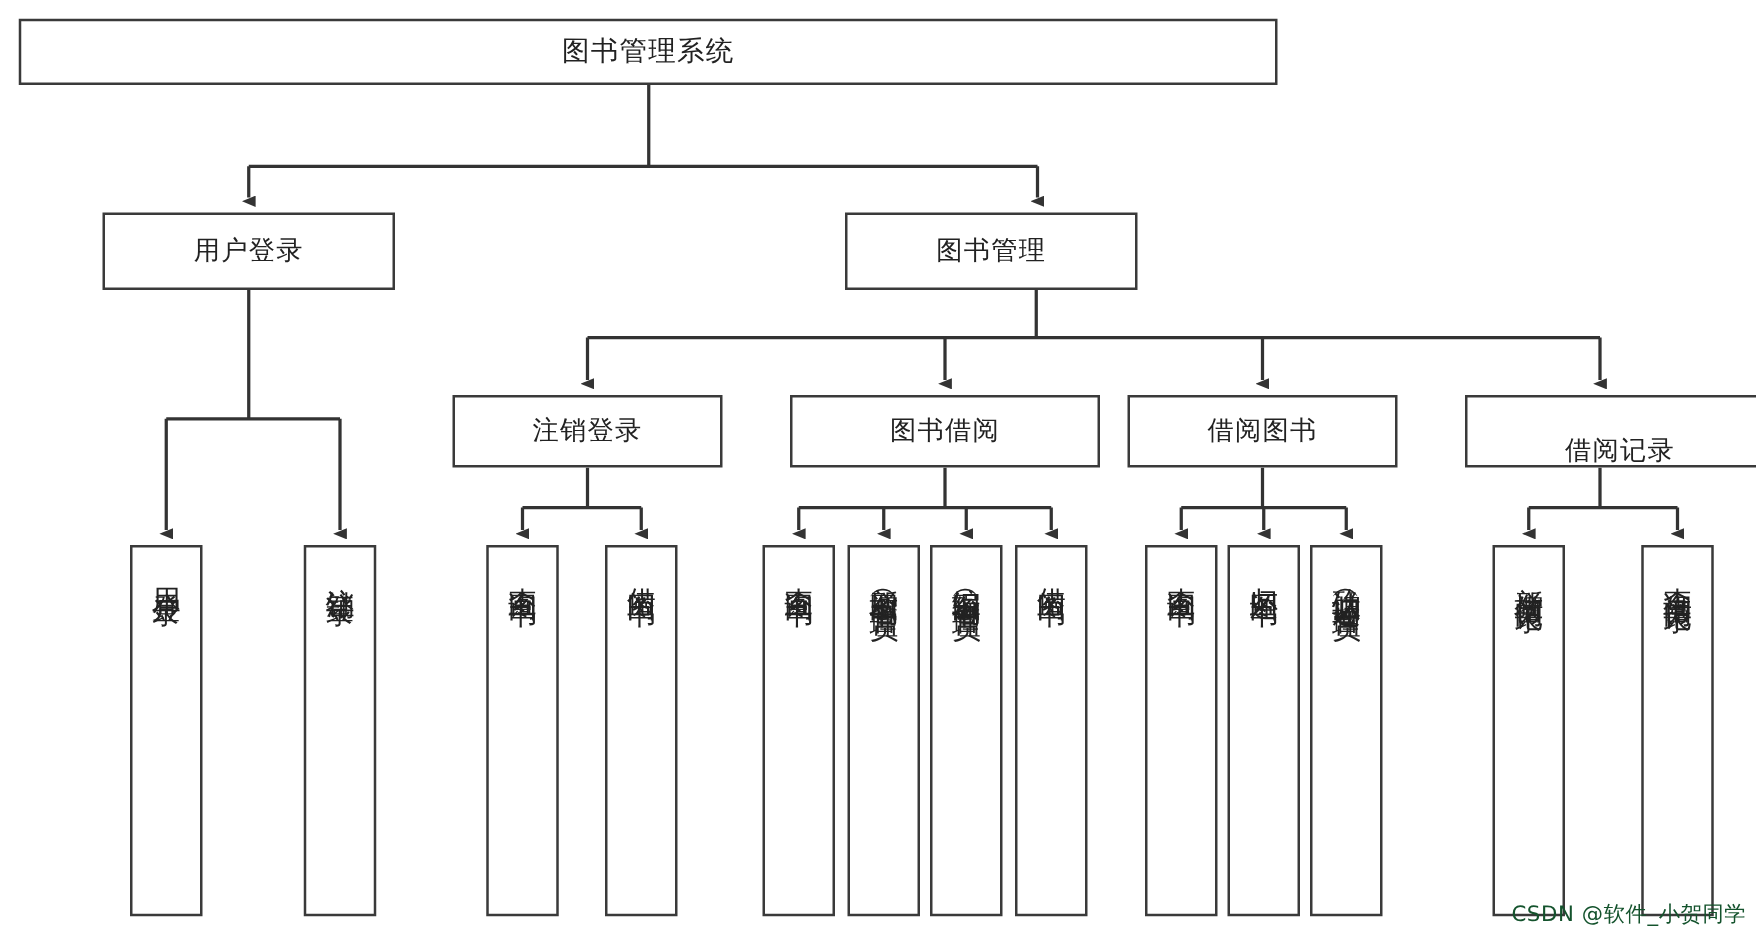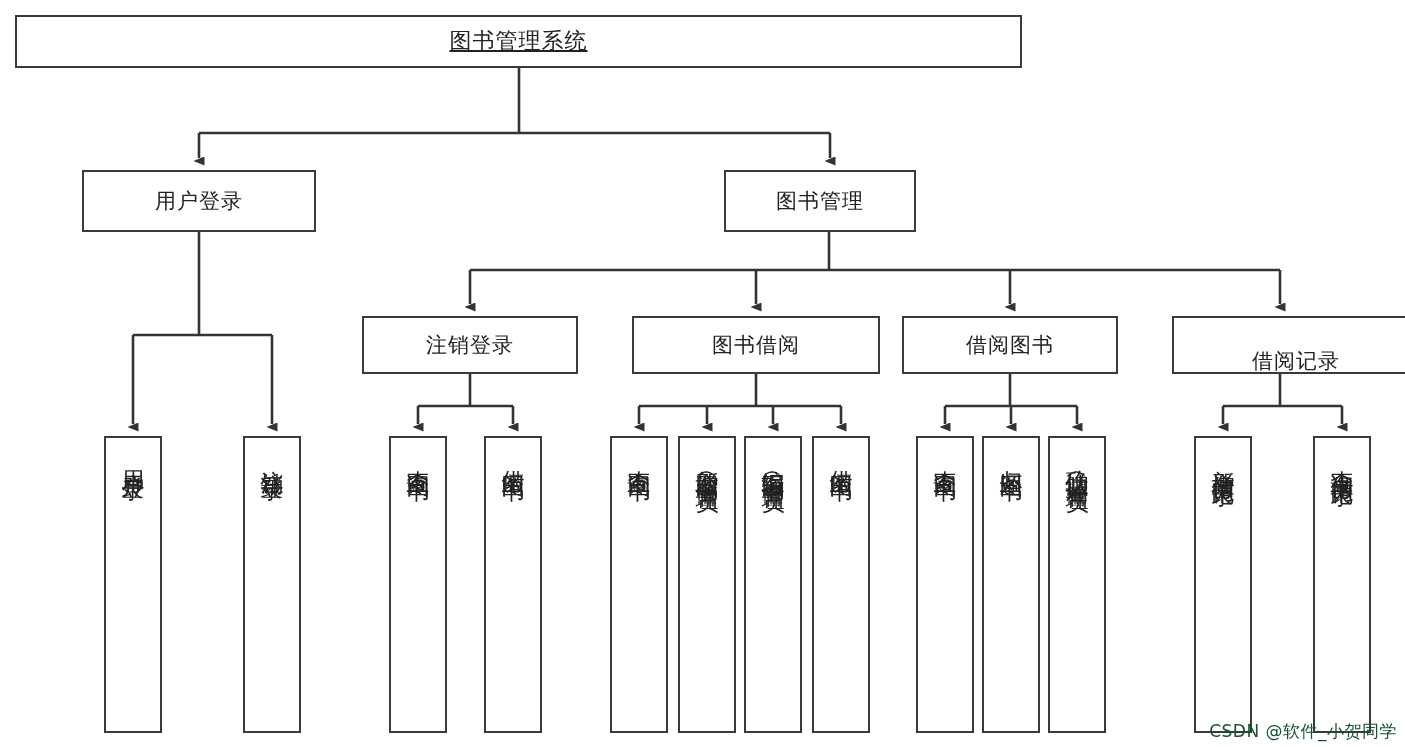--- a/index.html
+++ b/index.html
@@ -24,21 +24,21 @@
     justify-content:center;
     color:#222222;
     z-index:2;
   }
   .node .label{
     font-size:21px;
     letter-spacing:1px;
     white-space:nowrap;
     line-height:1.1;
   }
-  .node.root .label{font-size:22px;text-decoration:underline;}
+  .node.root .label{font-size:22px;}
   .node.level2 .label{font-size:21px;}
 
   
   .node.leaf{
     align-items:flex-start;
     justify-content:center;
     padding-top:14px;
   }
   .node.leaf .label{
     writing-mode:vertical-rl;
@@ -115,21 +115,21 @@
     </g>
   </svg>
 
   <div class="node root" style="left:15px;top:15px;width:1007px;height:53px;">
     <span class="label">图书管理系统</span>
   </div>
 
   <div class="node level1" style="left:82px;top:170px;width:234px;height:62px;">
     <span class="label">用户登录</span>
   </div>
-  <div class="node level1" style="left:724px;top:170px;width:192px;height:62px;">
+  <div class="node level1" style="left:676px;top:170px;width:234px;height:62px;">
     <span class="label">图书管理</span>
   </div>
 
   <div class="node level2" style="left:362px;top:316px;width:216px;height:58px;">
     <span class="label">注销登录</span>
   </div>
   <div class="node level2" style="left:632px;top:316px;width:248px;height:58px;">
     <span class="label">图书借阅</span>
   </div>
   <div class="node level2" style="left:902px;top:316px;width:216px;height:58px;">

